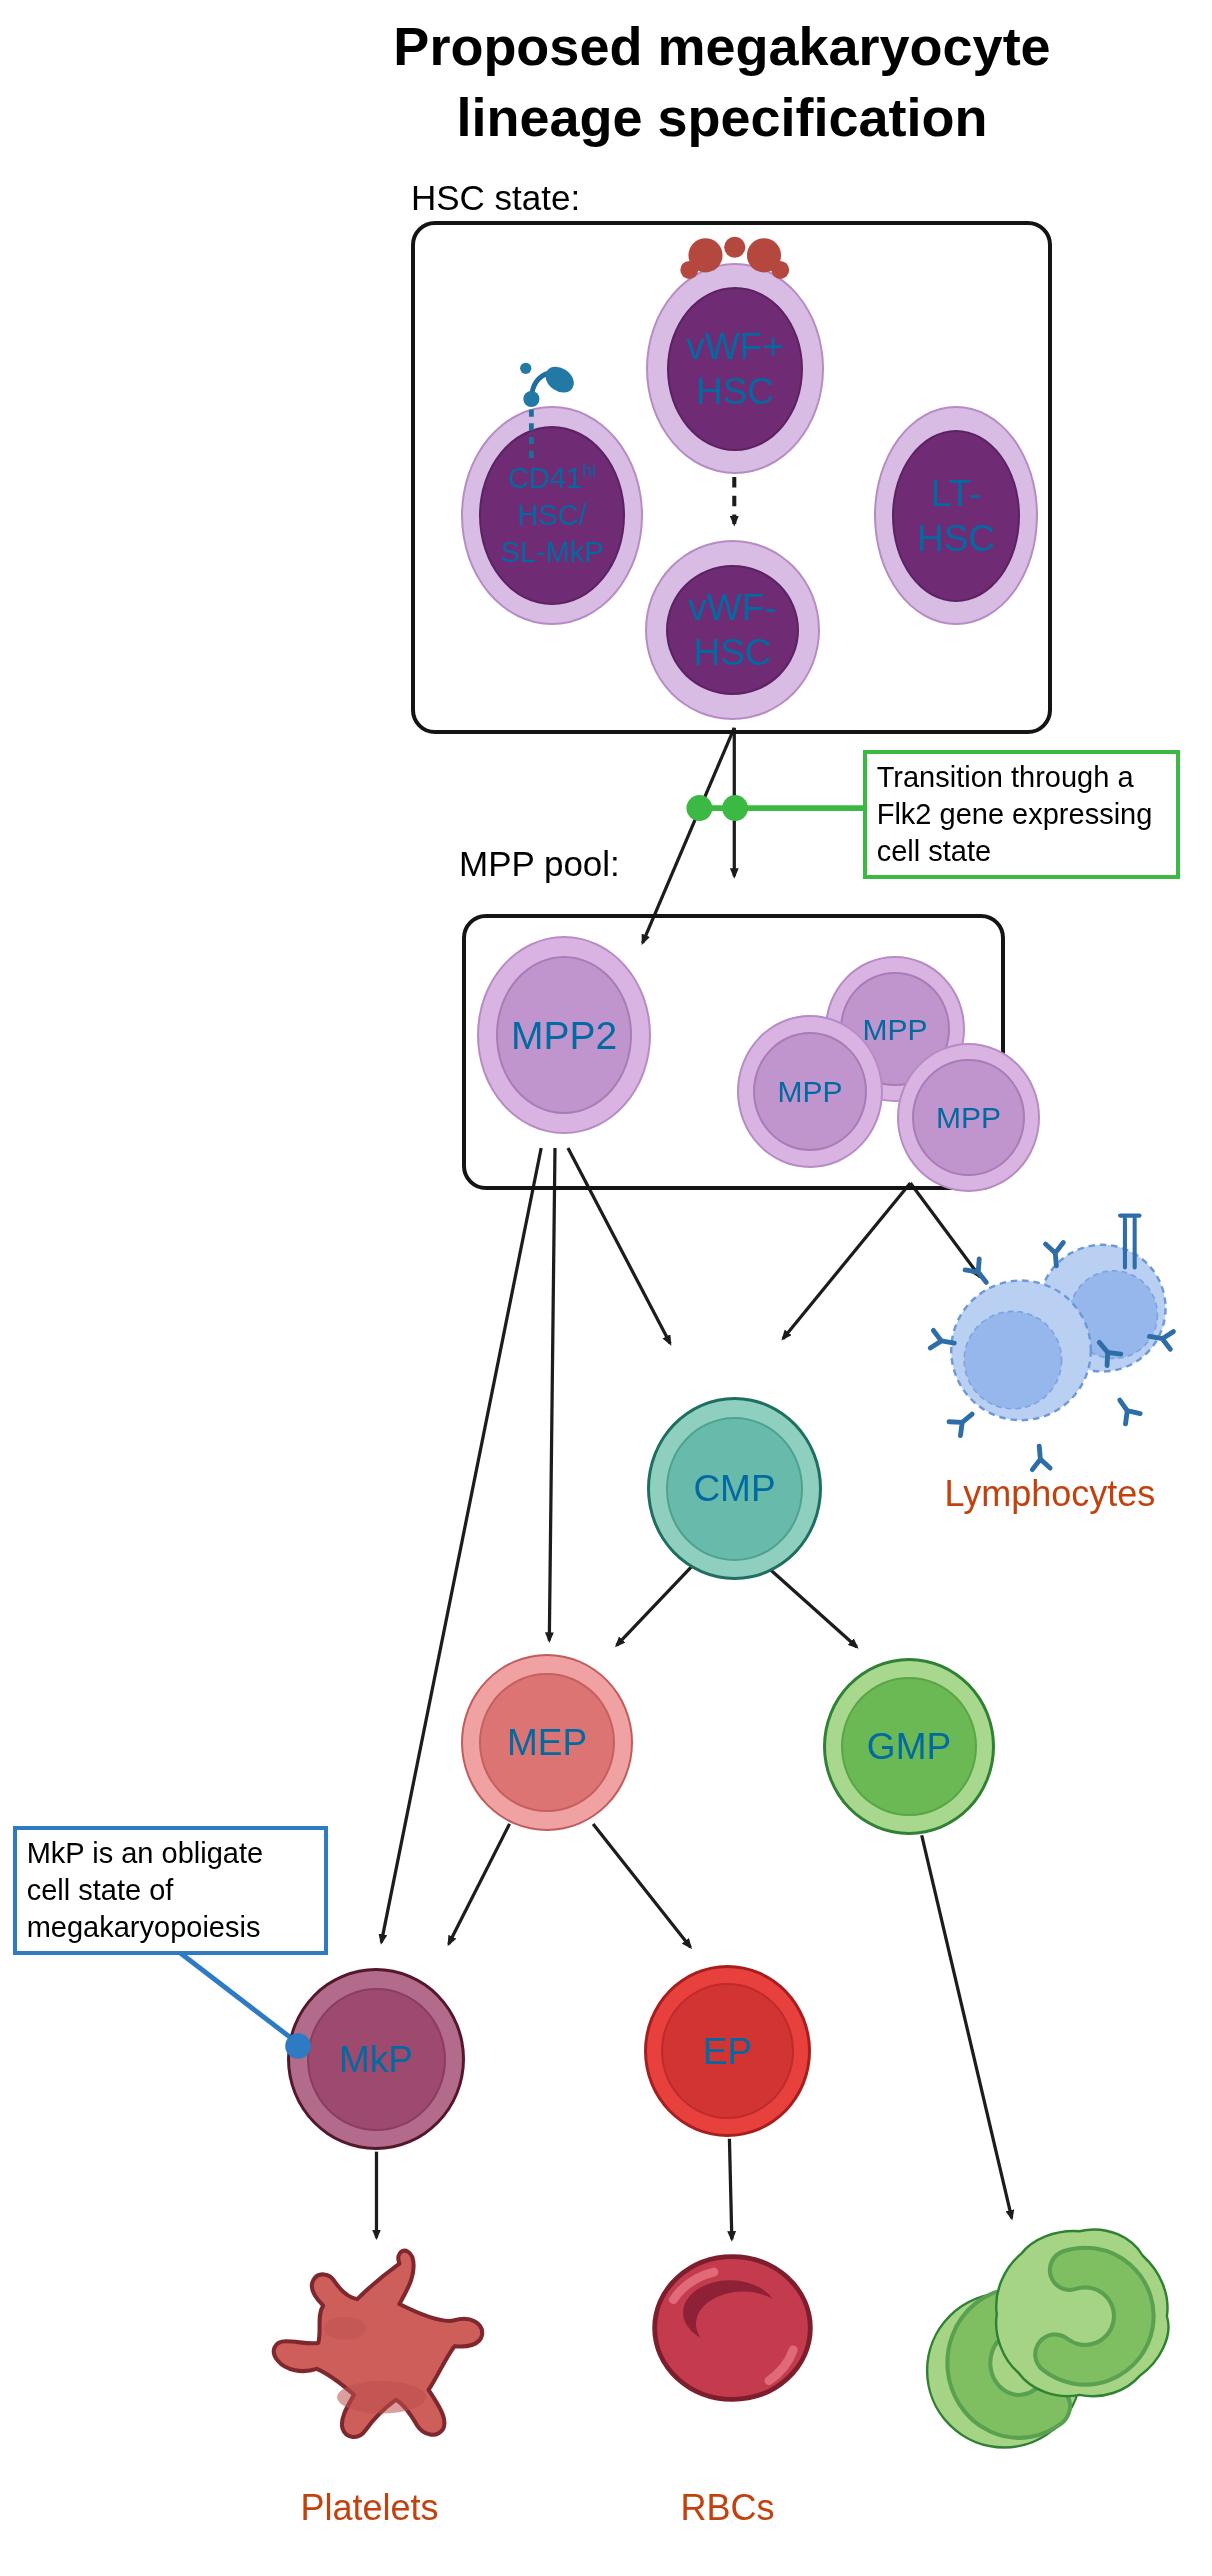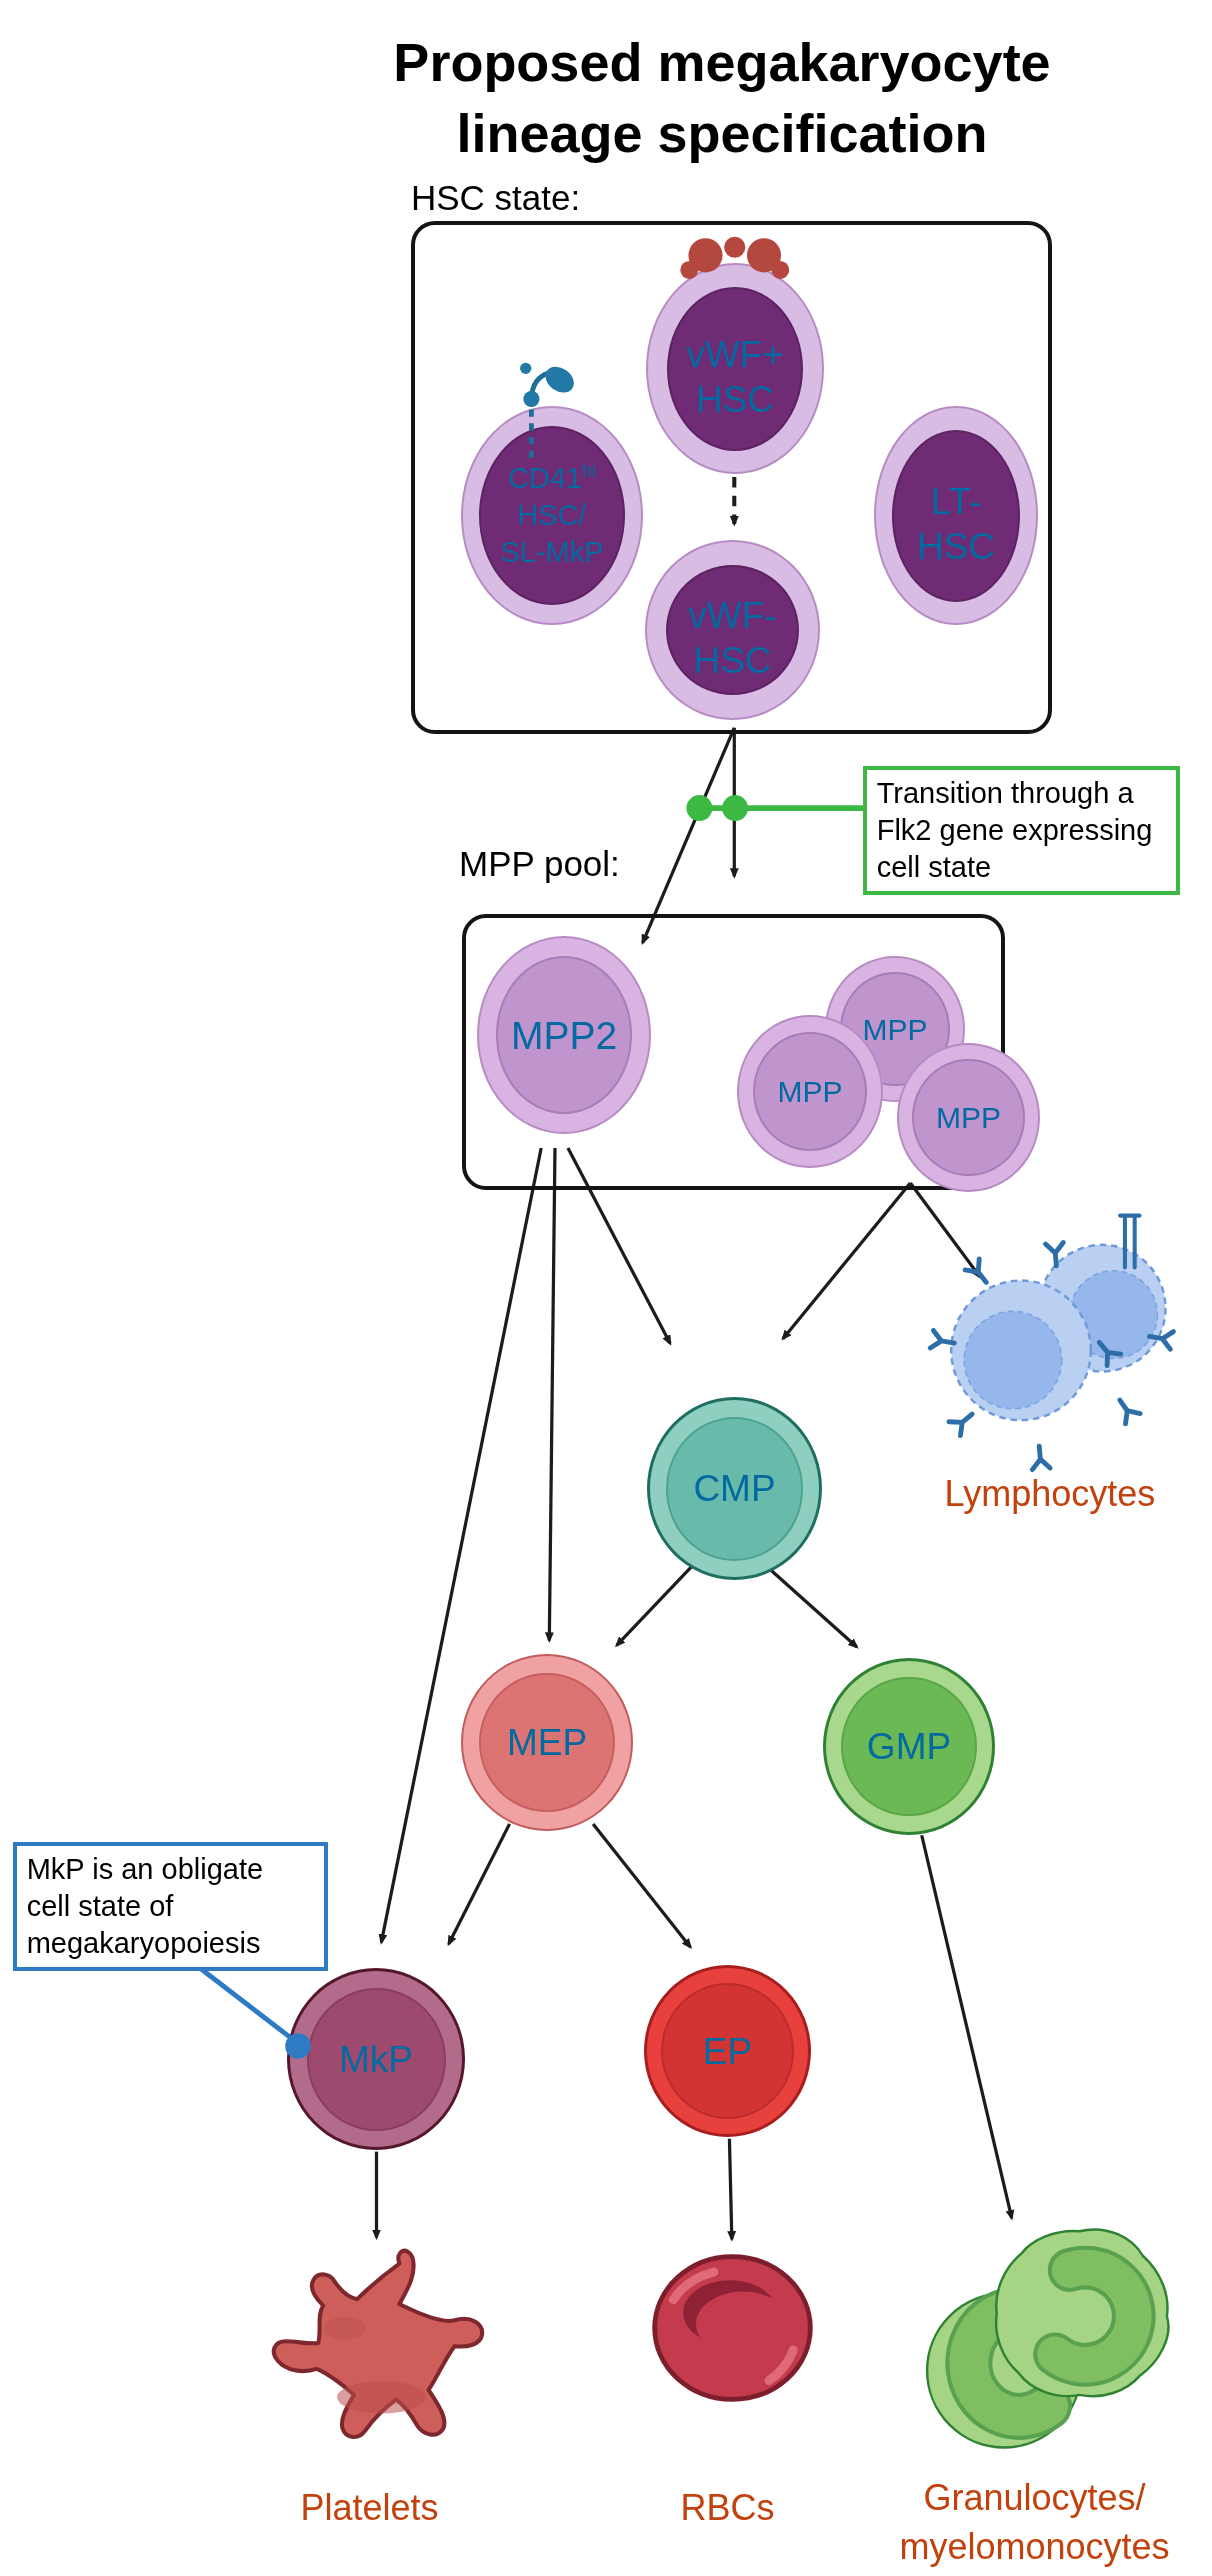--- a/index.html
+++ b/index.html
@@ -1,21 +1,21 @@
 <!DOCTYPE html>
 <html style="font-size:13px"><head>
 <meta charset="utf-8">
 <style>
   html,body{margin:0;padding:0;background:#fff;}
   #page{
     position:relative;width:1213px;height:2576px;background:#ffffff;
     font-family:"Liberation Sans",sans-serif;color:#111;overflow:hidden;
   }
   .abs{position:absolute;}
-  .preline{white-space:pre-line;margin-top:16px;}
+  .preline{white-space:pre-line;}
   #graphics{position:absolute;left:0;top:0;width:1213px;height:2576px;z-index:1;pointer-events:none;}
   .icon-layer{z-index:3;pointer-events:none;}
   
   .title{
     left:235px;top:11.4px;width:974px;text-align:center;
     font-size:54px;font-weight:bold;line-height:71px;color:#000;z-index:2;
   }
   .pool-label{font-size:35px;color:#000;z-index:2;}
   .pool-box{
     border:4px solid #141414;border-radius:24px;background:transparent;z-index:2;
@@ -283,17 +283,15 @@
     <path d="M160,122 A62,66 0 1 0 172,236" stroke="#7fbf62" stroke-width="48" fill="none" stroke-linecap="round"></path>
 
     <path fill="#a5d584" stroke="#2f8133" stroke-width="3" stroke-linejoin="round" d="
       M210,20 C245,12 275,28 288,50 C310,70 322,98 318,125
       C326,150 308,182 285,198 C268,218 238,228 210,222
       C182,228 150,216 135,195 C115,178 104,148 108,122
       C104,94 118,64 138,48 C152,30 180,18 210,20 z"></path>
     <path d="M198,68 A60,60 0 1 1 180,172" stroke="#59a050" stroke-width="54" fill="none" stroke-linecap="round"></path>
     <path d="M198,68 A60,60 0 1 1 180,172" stroke="#7fbf62" stroke-width="44" fill="none" stroke-linecap="round"></path>
   </svg>
-  <div class="abs bottom-label preline" style="left:860px;top:2457px;width:349px;">Granulocytes/
-myelomonocytes</div>
 
 </div>
 
 
 </body></html>

